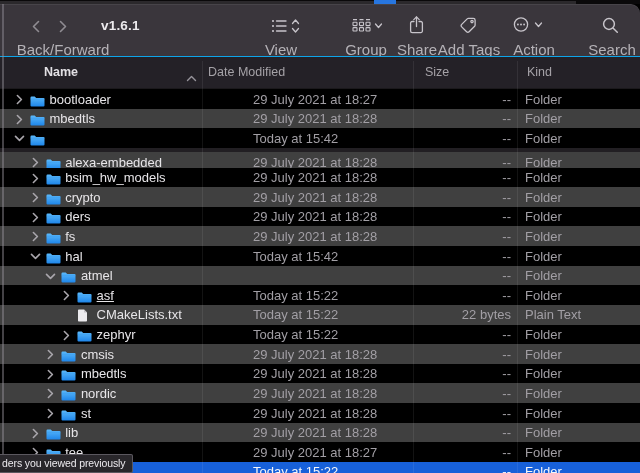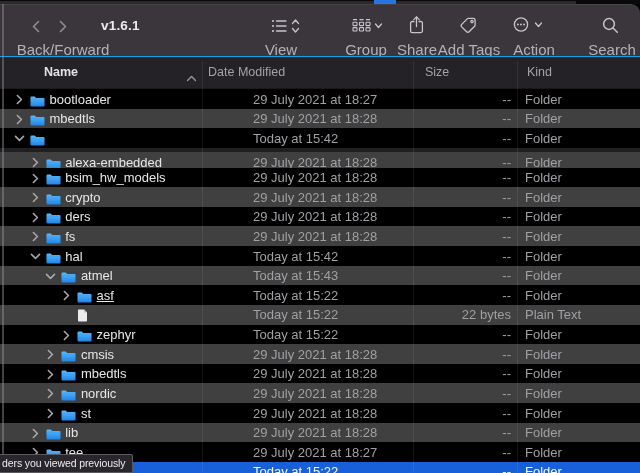--- a/index.html
+++ b/index.html
@@ -326,21 +326,20 @@
           <span class="chev exp" style="left: 47.4px;">
             <svg width="7" height="11" viewBox="0 0 7 11">
               <path d="M1.4 1.5 L5.4 5.5 L1.4 9.5" fill="none" stroke="#a9a6ac" stroke-width="1.6" stroke-linecap="round" stroke-linejoin="round"></path>
             </svg>
           </span>
           <span class="fico" style="left: 61.4px;"><svg width="15" height="12" viewBox="0 0 15 12">
               <path d="M0.5 2.6 a1.1 1.1 0 0 1 1.1 -1.1 h3.1 l1.5 1.5 h7.2 a1.1 1.1 0 0 1 1.1 1.1 v6.3 a1.1 1.1 0 0 1 -1.1 1.1 h-11.8 a1.1 1.1 0 0 1 -1.1 -1.1 z" fill="url(#foldg)"></path>
               <path d="M0.5 3.6 h14 v0.9 h-14 z" fill="url(#foldtab)" opacity="0.55"></path>
             </svg></span>
           <span class="nm" style="left: 80.9px;">atmel</span>
-          <span class="dt">Today at 15:43</span>
           <span class="sz">--</span>
           <span class="kd">Folder</span>
         </div>
         <div class="row odd" style="top: 196.3px;">
           <span class="chev" style="left: 63.1px;">
             <svg width="7" height="11" viewBox="0 0 7 11">
               <path d="M1.4 1.5 L5.4 5.5 L1.4 9.5" fill="none" stroke="#a9a6ac" stroke-width="1.6" stroke-linecap="round" stroke-linejoin="round"></path>
             </svg>
           </span>
           <span class="fico" style="left: 77.1px;"><svg width="15" height="12" viewBox="0 0 15 12">
@@ -350,20 +349,21 @@
           <span class="nm" style="left: 96.6px; text-decoration: underline;">asf</span>
           <span class="dt">Today at 15:22</span>
           <span class="sz">--</span>
           <span class="kd">Folder</span>
         </div>
         <div class="row even" style="top: 215.93px;">
           <span class="fico" style="left: 77.1px;"><svg width="11" height="13" viewBox="0 0 11 13">
               <path d="M1 1.3 a0.8 0.8 0 0 1 0.8 -0.8 h5.2 l3 3 v8.2 a0.8 0.8 0 0 1 -0.8 0.8 h-7.4 a0.8 0.8 0 0 1 -0.8 -0.8 z" fill="#ecebee"></path>
               <path d="M7 0.5 l3 3 h-2.4 a0.6 0.6 0 0 1 -0.6 -0.6 z" fill="#c4c2c7"></path>
             </svg></span>
+          <span class="nm" style="left: 96.6px;">CMakeLists.txt</span>
           <span class="dt">Today at 15:22</span>
           <span class="sz">22 bytes</span>
           <span class="kd">Plain Text</span>
         </div>
         <div class="row odd" style="top: 235.56px; text-decoration: underline;">
           <span class="chev" style="left: 63.1px;">
             <svg width="7" height="11" viewBox="0 0 7 11">
               <path d="M1.4 1.5 L5.4 5.5 L1.4 9.5" fill="none" stroke="#a9a6ac" stroke-width="1.6" stroke-linecap="round" stroke-linejoin="round"></path>
             </svg>
           </span>

